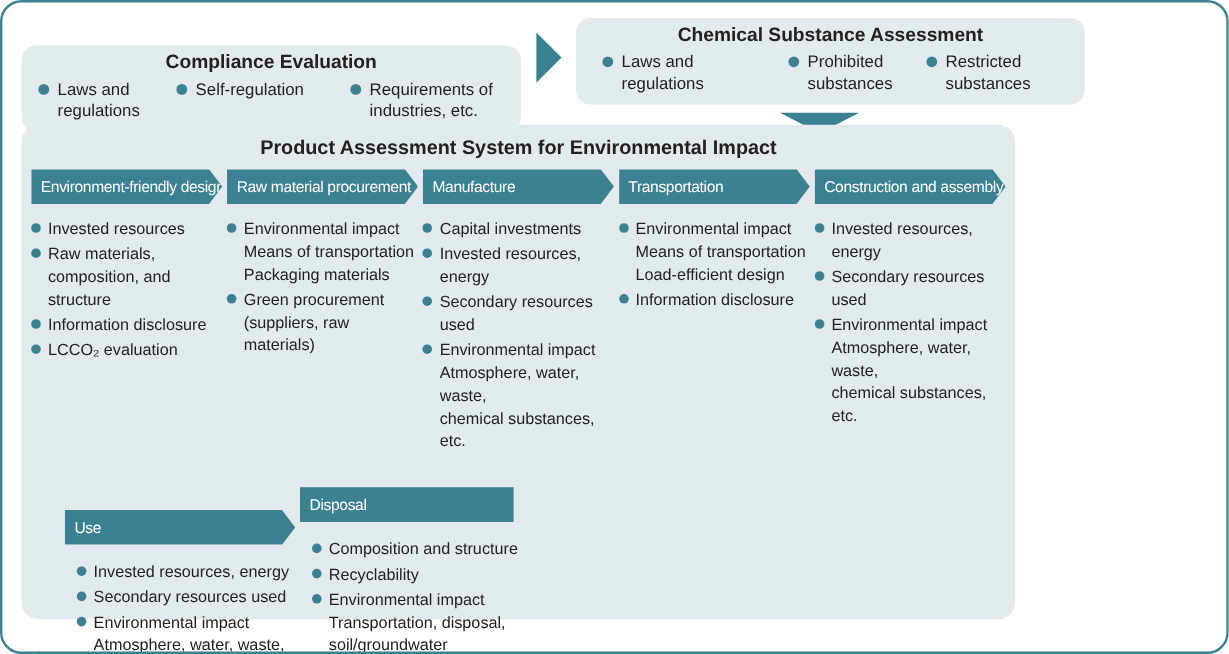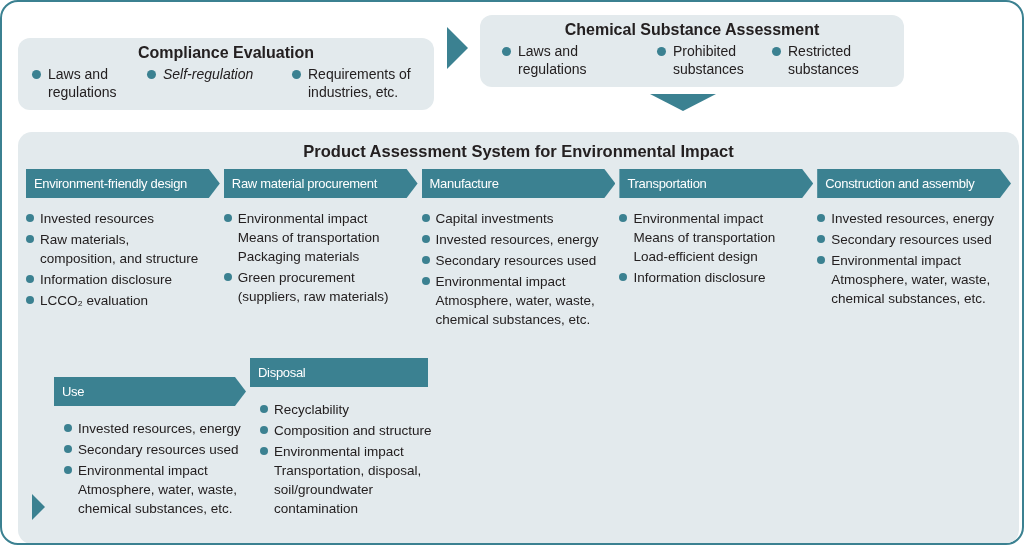--- a/index.html
+++ b/index.html
@@ -14,41 +14,41 @@
     position:absolute; top:13px; height:72px; background:#E3EAED;
     border-radius:12px; box-sizing:border-box;
   }
   .topbox.compliance { left:16px;  width:416px;margin-top:23px; }
   .topbox.chemical   { left:478px; width:424px; }
   .topbox-title { text-align:center; font-weight:bold; font-size:16px; padding-top:6px; }
   .topbox-bullets { display:flex; align-items:flex-start; margin-top:3px; }
   .compliance .topbox-bullets { padding-left:14px; }
   .chemical   .topbox-bullets { padding-left:22px; }
   .compliance .bitem:nth-child(1){ width:115px; }
-  .compliance .bitem:nth-child(2){ width:145px;font-style:italic; }
+  .compliance .bitem:nth-child(2){ width:145px; }
   .chemical   .bitem:nth-child(1){ width:155px; }
   .chemical   .bitem:nth-child(2){ width:115px; }
   .bitem { display:flex; }
   .dot {
     flex:none; width:9px; height:9px; border-radius:50%;
     background:#3B8191; margin:5px 7px 0 0;
   }
   .btext { font-size:14px; line-height:18px; white-space:pre-line; }
   
   .arrow-right {
     position:absolute; left:445px; top:25px; width:0; height:0;
     border-left:21px solid #3B8191; border-top:21px solid transparent; border-bottom:21px solid transparent;
   }
   .arrow-down {
     position:absolute; left:648px; top:92px; width:0; height:0;
     border-top:17px solid #3B8191; border-left:33px solid transparent; border-right:33px solid transparent;
   }
   
   .main-panel {
-    position:absolute; left:16px; top:130px; width:1001px; height:412px;
+    position:absolute; left:16px; top:102px; width:828px; height:412px;
     background:#E3EAED; border-radius:14px; box-sizing:border-box;
     padding:10px 8px 0 8px;
   }
   .main-title { text-align:center; font-weight:bold; font-size:16.5px; }
   .row1 { display:flex; gap:4px; margin-top:8px; }
   .col  { flex:1; min-width:0; }
   .banner {
     height:29px; line-height:29px; background:#3B8191; color:#ffffff;
     font-size:13px; letter-spacing:-0.3px; padding-left:8px; white-space:nowrap;
     clip-path:polygon(0 0, calc(100% - 11px) 0, 100% 50%, calc(100% - 11px) 100%, 0 100%);
@@ -247,25 +247,25 @@
 chemical substances, etc.</span>
             </div>
         </div>
       </div>
 
       <div class="col-disposal">
         <div class="banner flat">Disposal</div>
         <div class="items">
           <div class="item">
               <span class="dot"></span>
+              <span class="itext">Composition and structure</span>
+            </div>
+          <div class="item">
+              <span class="dot"></span>
               <span class="itext">Recyclability</span>
-            </div>
-          <div class="item">
-              <span class="dot"></span>
-              <span class="itext">Composition and structure</span>
             </div>
           <div class="item">
               <span class="dot"></span>
               <span class="itext">Environmental impact
 Transportation, disposal,
 soil/groundwater
 contamination</span>
             </div>
         </div>
       </div>

